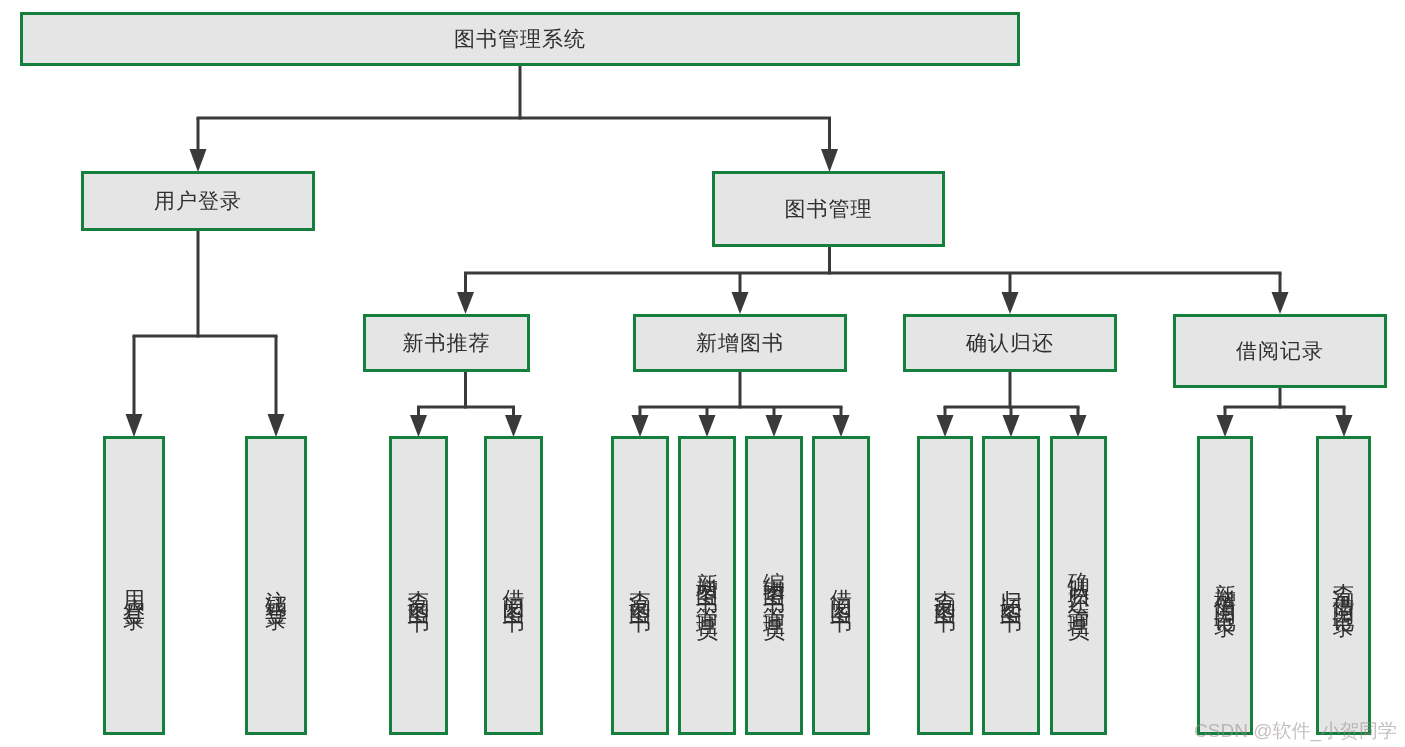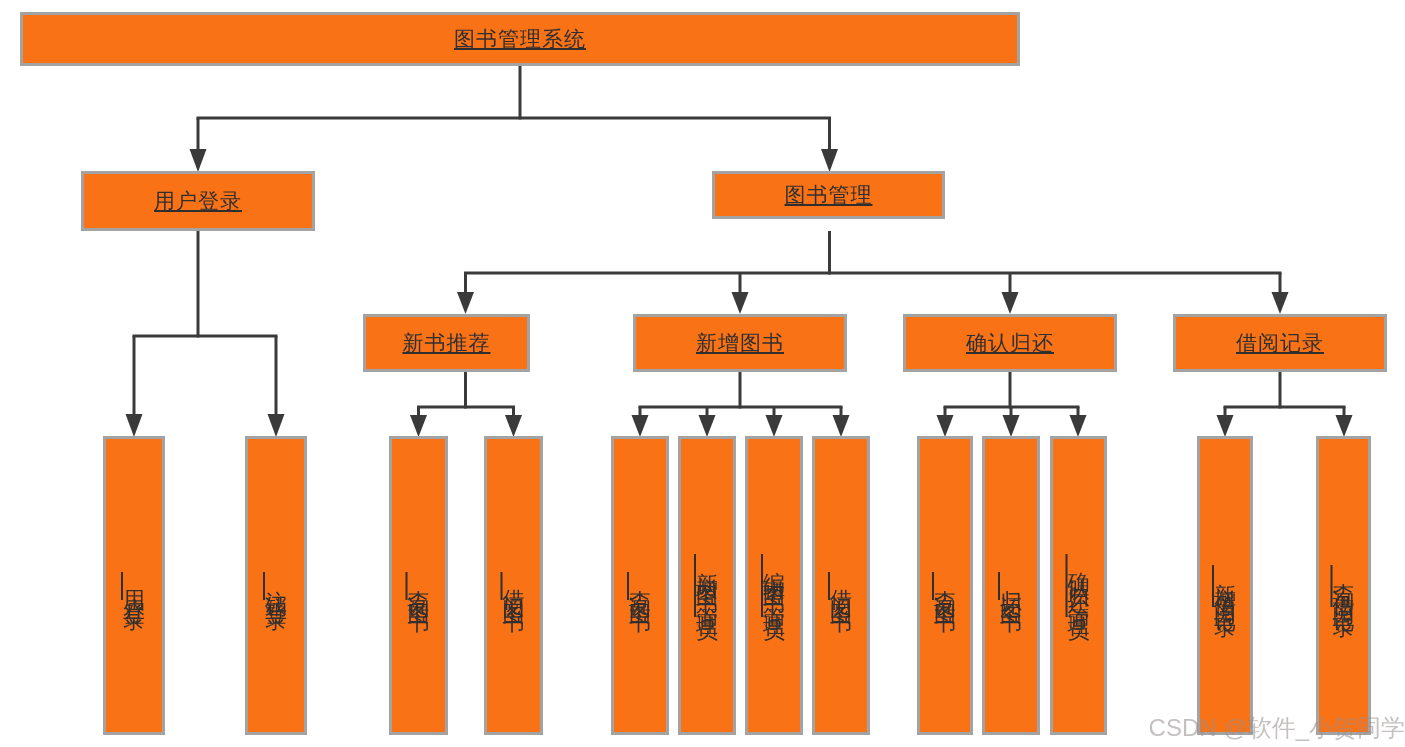--- a/index.html
+++ b/index.html
@@ -16,45 +16,44 @@
     overflow: hidden;
   }
   .connectors {
     position: absolute;
     left: 0;
     top: 0;
   }
   .box {
     position: absolute;
     box-sizing: border-box;
-    border: 3px solid #a3a3a3;
-    background: #f97316;
+    border: 3px solid #15803d;
+    background: #e5e5e5;
     display: flex;
     align-items: center;
     justify-content: center;
     color: #2f2f2f;
-    text-decoration: underline;
   }
   .box.h span {
     font-size: 21px;
     letter-spacing: 1px;
     white-space: nowrap;
   }
   .box.v span {
     writing-mode: vertical-rl;
     text-orientation: mixed;
     font-size: 22px;
     letter-spacing: 7px;
     line-height: 1;
   }
   .watermark {
     position: absolute;
-    right: 0;
+    right: 8px;
     bottom: 3px;
-    font-size: 24px;
+    font-size: 19px;
     color: rgba(150, 140, 140, 0.55);
     white-space: nowrap;
     pointer-events: none;
     margin-top: 28px;
   }
 </style>
 </head>
 <body>
 
 <div class="canvas">
@@ -125,34 +124,34 @@
     </g>
   </svg>
 
   <div class="box h" style="left:20px;top:12px;width:1000px;height:54px">
     <span>图书管理系统</span>
   </div>
 
   <div class="box h" style="left:81px;top:171px;width:234px;height:60px">
     <span>用户登录</span>
   </div>
-  <div class="box h" style="left:712px;top:171px;width:233px;height:48px">
+  <div class="box h" style="left:712px;top:171px;width:233px;height:76px">
     <span>图书管理</span>
   </div>
 
   <div class="box h" style="left:363px;top:314px;width:167px;height:58px">
     <span>新书推荐</span>
   </div>
   <div class="box h" style="left:633px;top:314px;width:214px;height:58px">
     <span>新增图书</span>
   </div>
   <div class="box h" style="left:903px;top:314px;width:214px;height:58px">
     <span>确认归还</span>
   </div>
-  <div class="box h" style="left:1173px;top:314px;width:214px;height:58px">
+  <div class="box h" style="left:1173px;top:314px;width:214px;height:74px">
     <span>借阅记录</span>
   </div>
 
   <div class="box v" style="left:103px;top:436px;width:62px;height:299px">
     <span>用户登录</span>
   </div>
   <div class="box v" style="left:245px;top:436px;width:62px;height:299px">
     <span>注销登录</span>
   </div>
 

